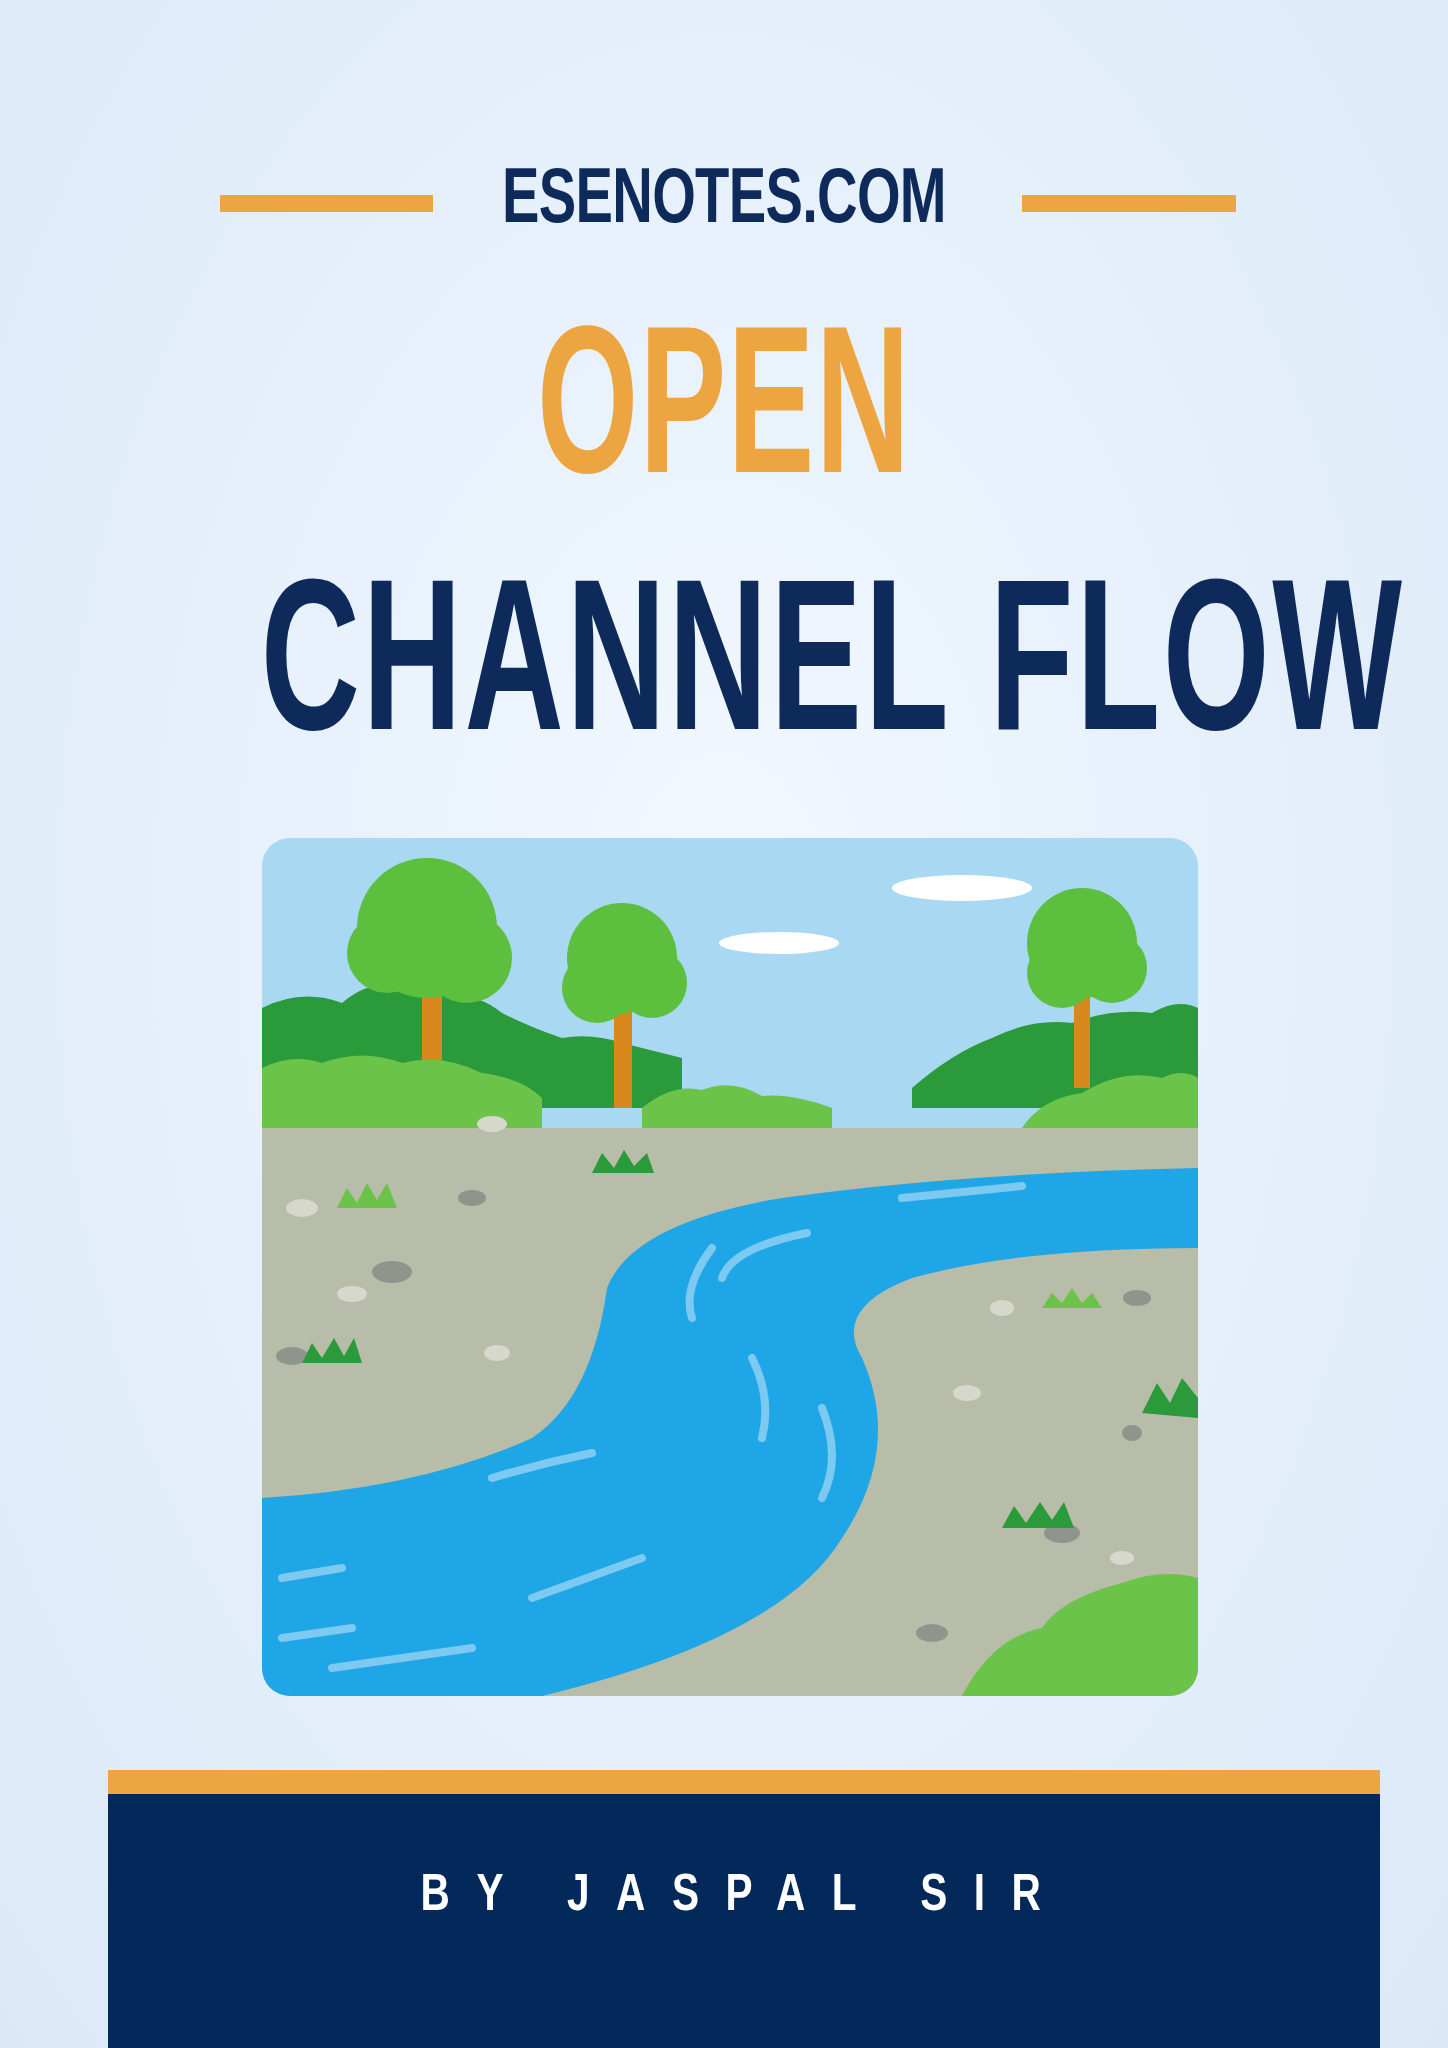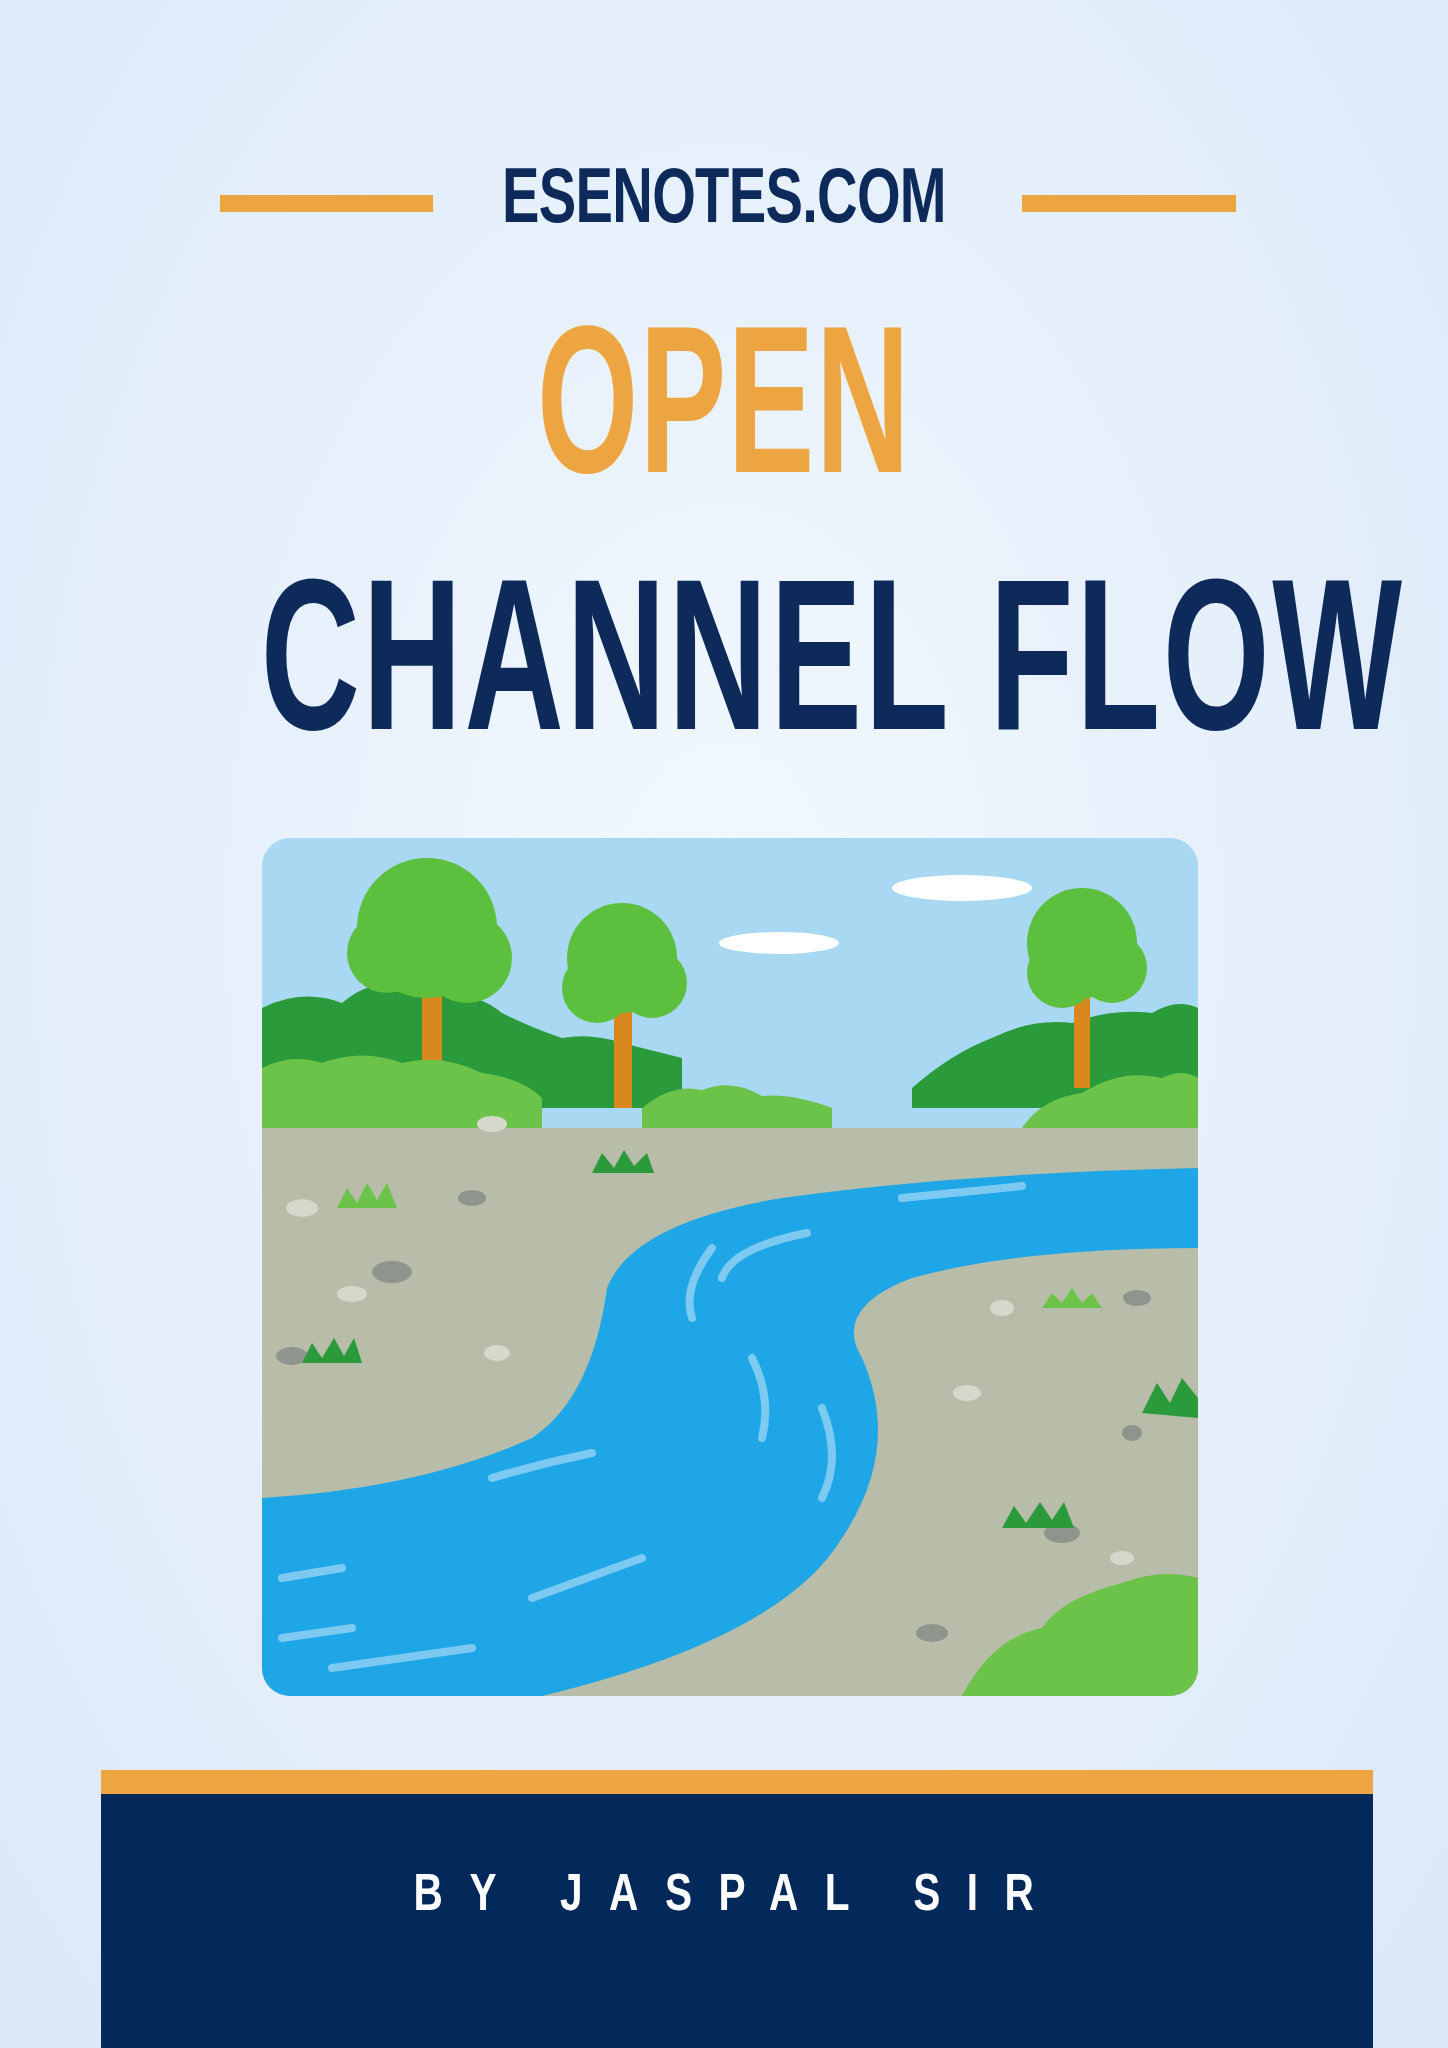--- a/index.html
+++ b/index.html
@@ -27,21 +27,21 @@
     font-weight: bold; font-size: 215px; color: #0d2a5a; line-height: 220px;
     transform: scaleX(0.64); transform-origin: 50% 50%; letter-spacing: 4px;
     white-space: nowrap;
   }
   .illustration {
     position: absolute; left: 262px; top: 838px; width: 936px; height: 858px;
     border-radius: 28px; overflow: hidden;
   }
   .illustration svg { display: block; }
   .author-band {
-    position: absolute; left: 101px; top: 1770px; width: 1272px; height: 232px;
+    position: absolute; left: 108px; top: 1770px; width: 1272px; height: 232px;
   }
   .author-band .accent { height: 24px; background: #eca541; }
   .author-band .panel {
     height: 254px; background: #03295a; position: relative;
   }
   .author-name {
     position: absolute; left: 0; right: 0; top: 68px; text-align: center;
     color: #ffffff; font-weight: bold; font-size: 52px; letter-spacing: 34px;
     transform: scaleX(0.78); transform-origin: 50% 50%;
   }

